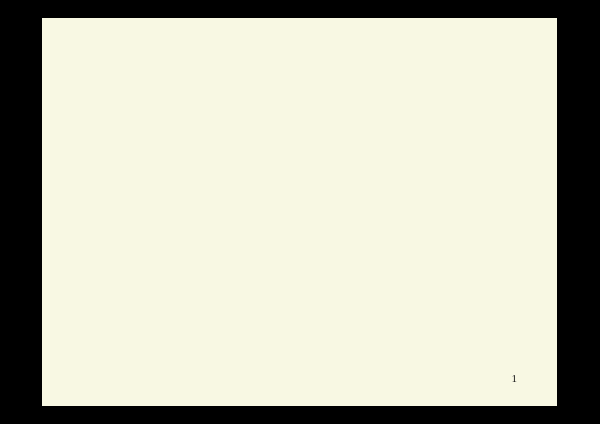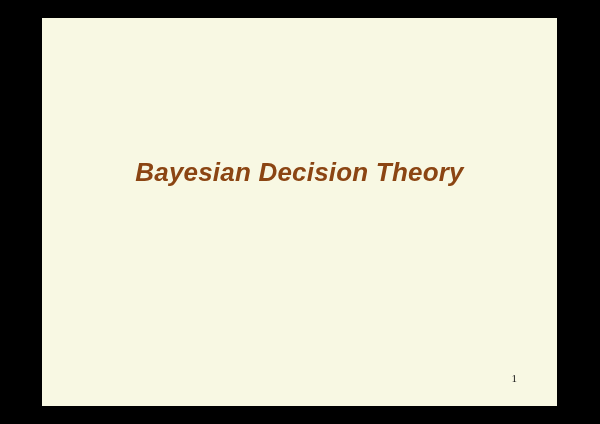--- a/index.html
+++ b/index.html
@@ -69,21 +69,18 @@
     line-height: 1;
   }
 </style>
 </head>
 <body>
 
 <div id="presentation-viewport">
 
   <div id="slide">
 
-    <div id="slide-title-block">
-      <h1 id="slide-title">Bayesian Decision Theory</h1>
-    </div>
 
     <div id="slide-number">1</div>
 
   </div>
 
 </div>
 
 </body></html>

